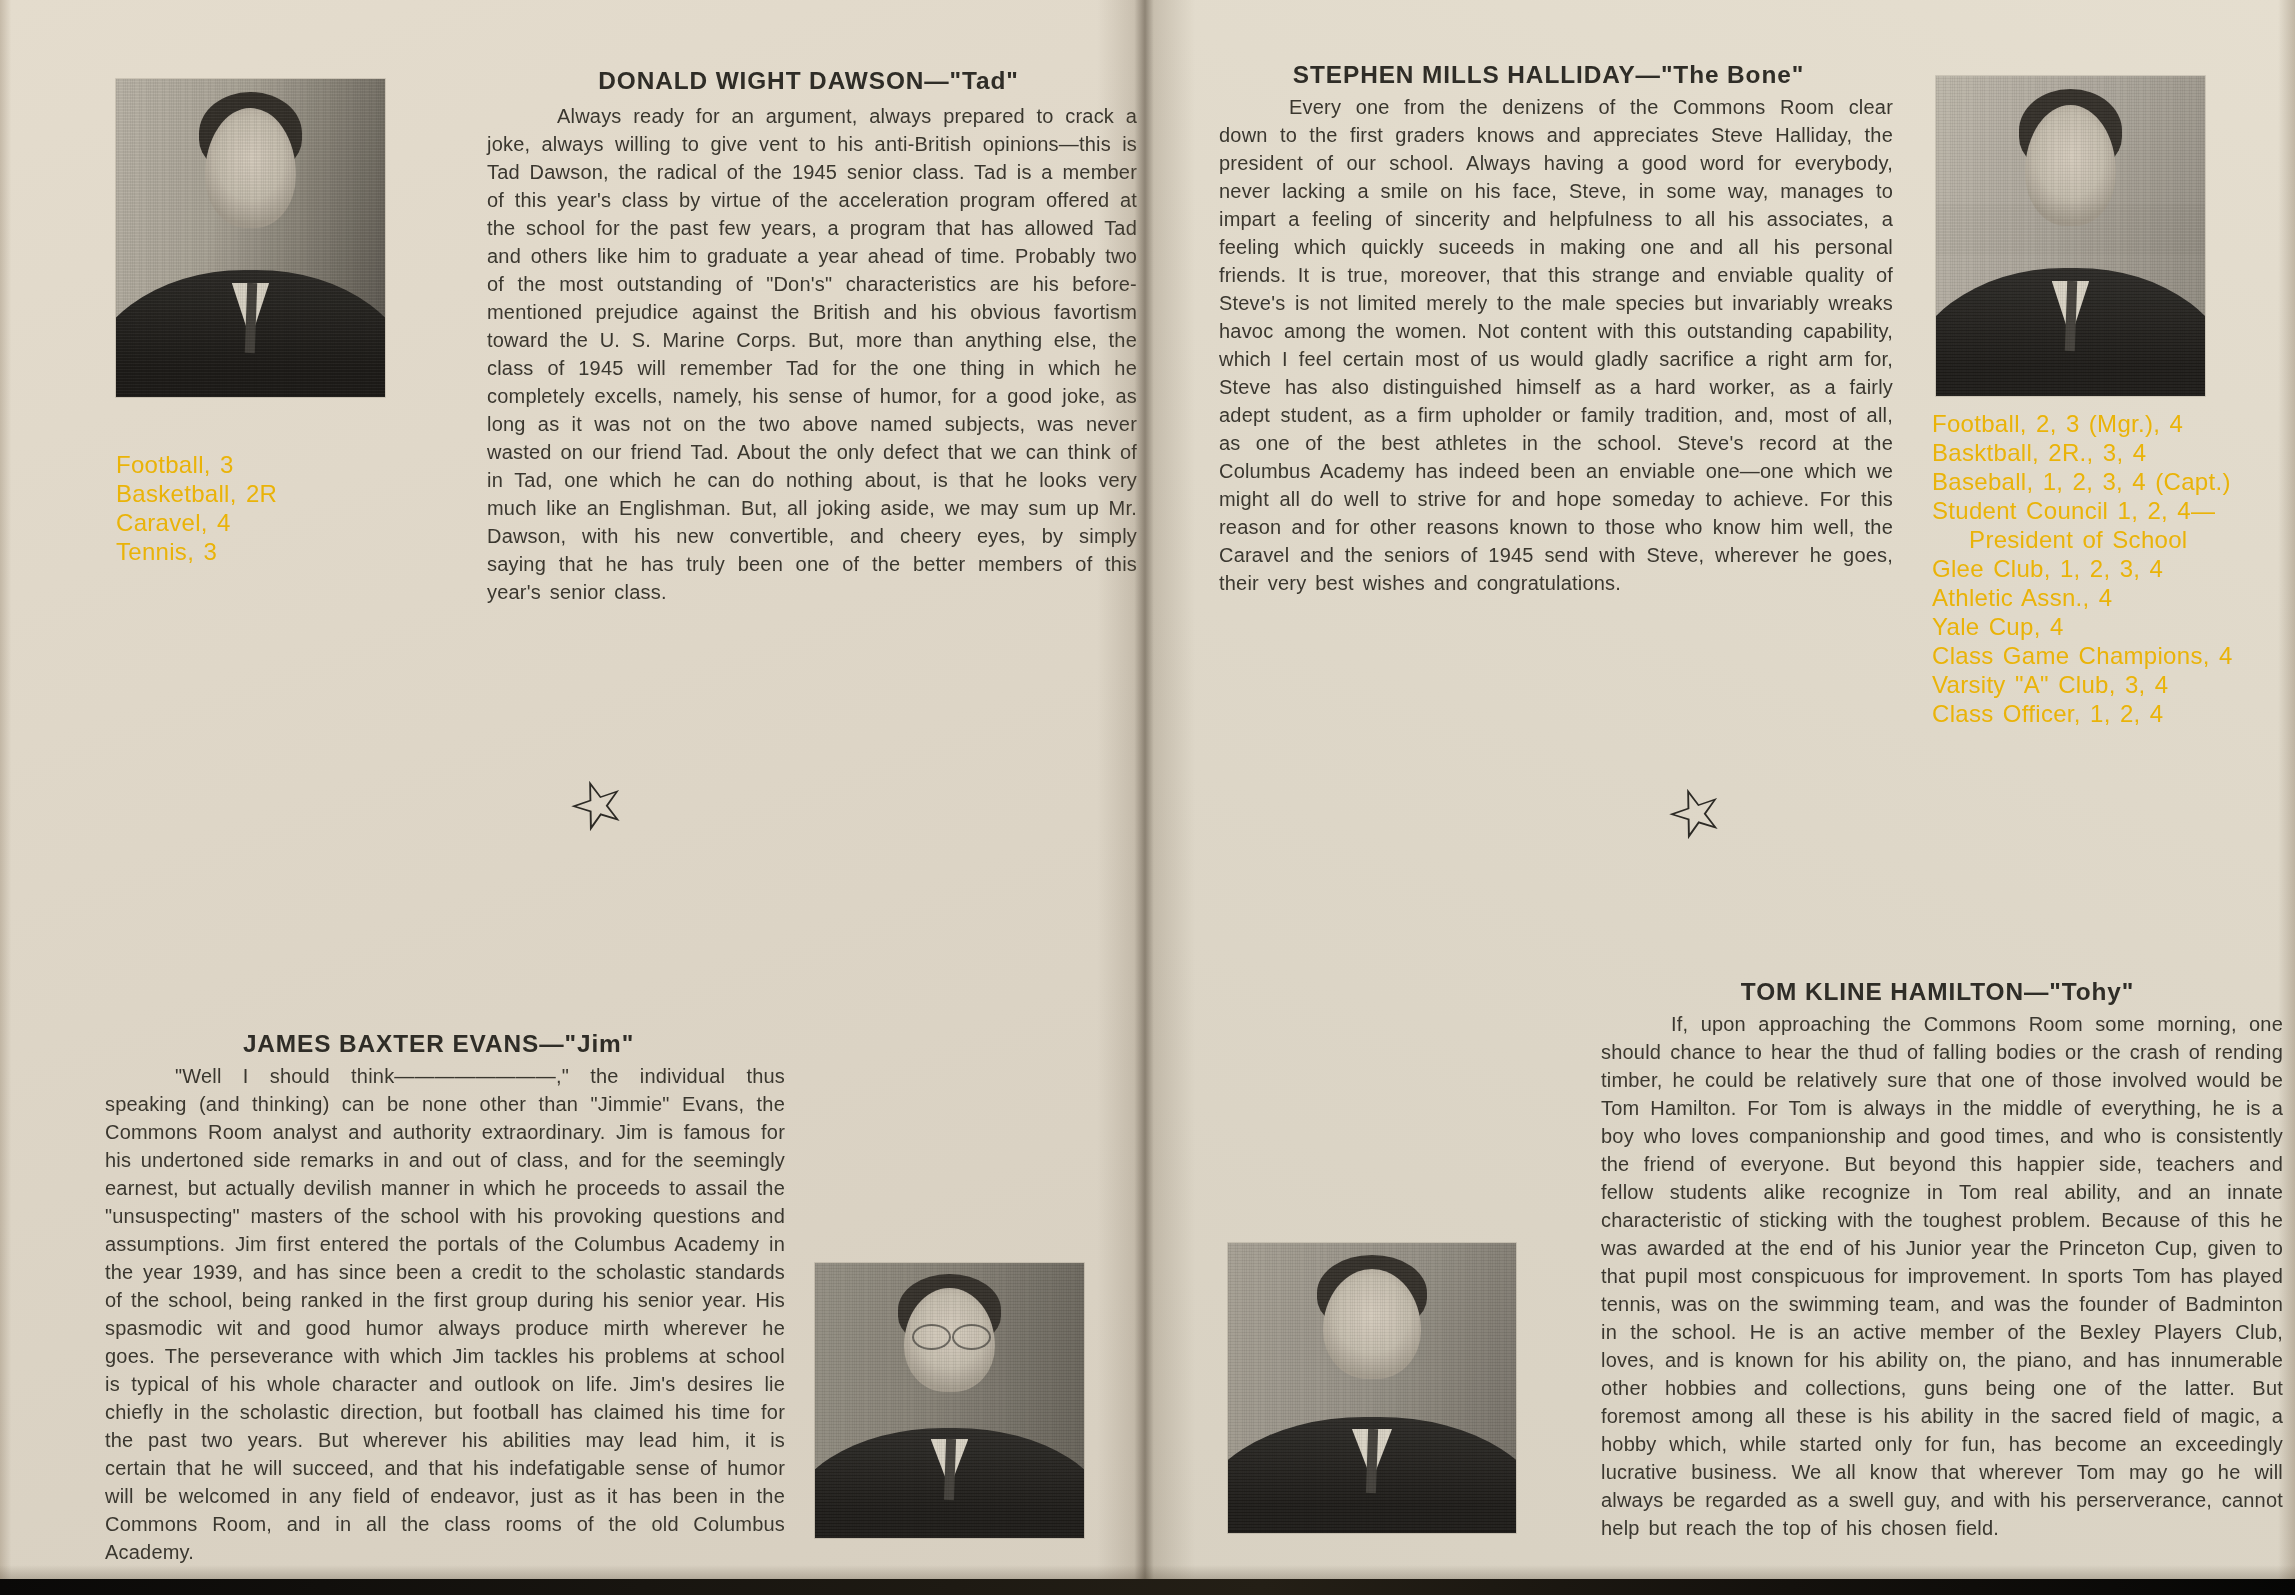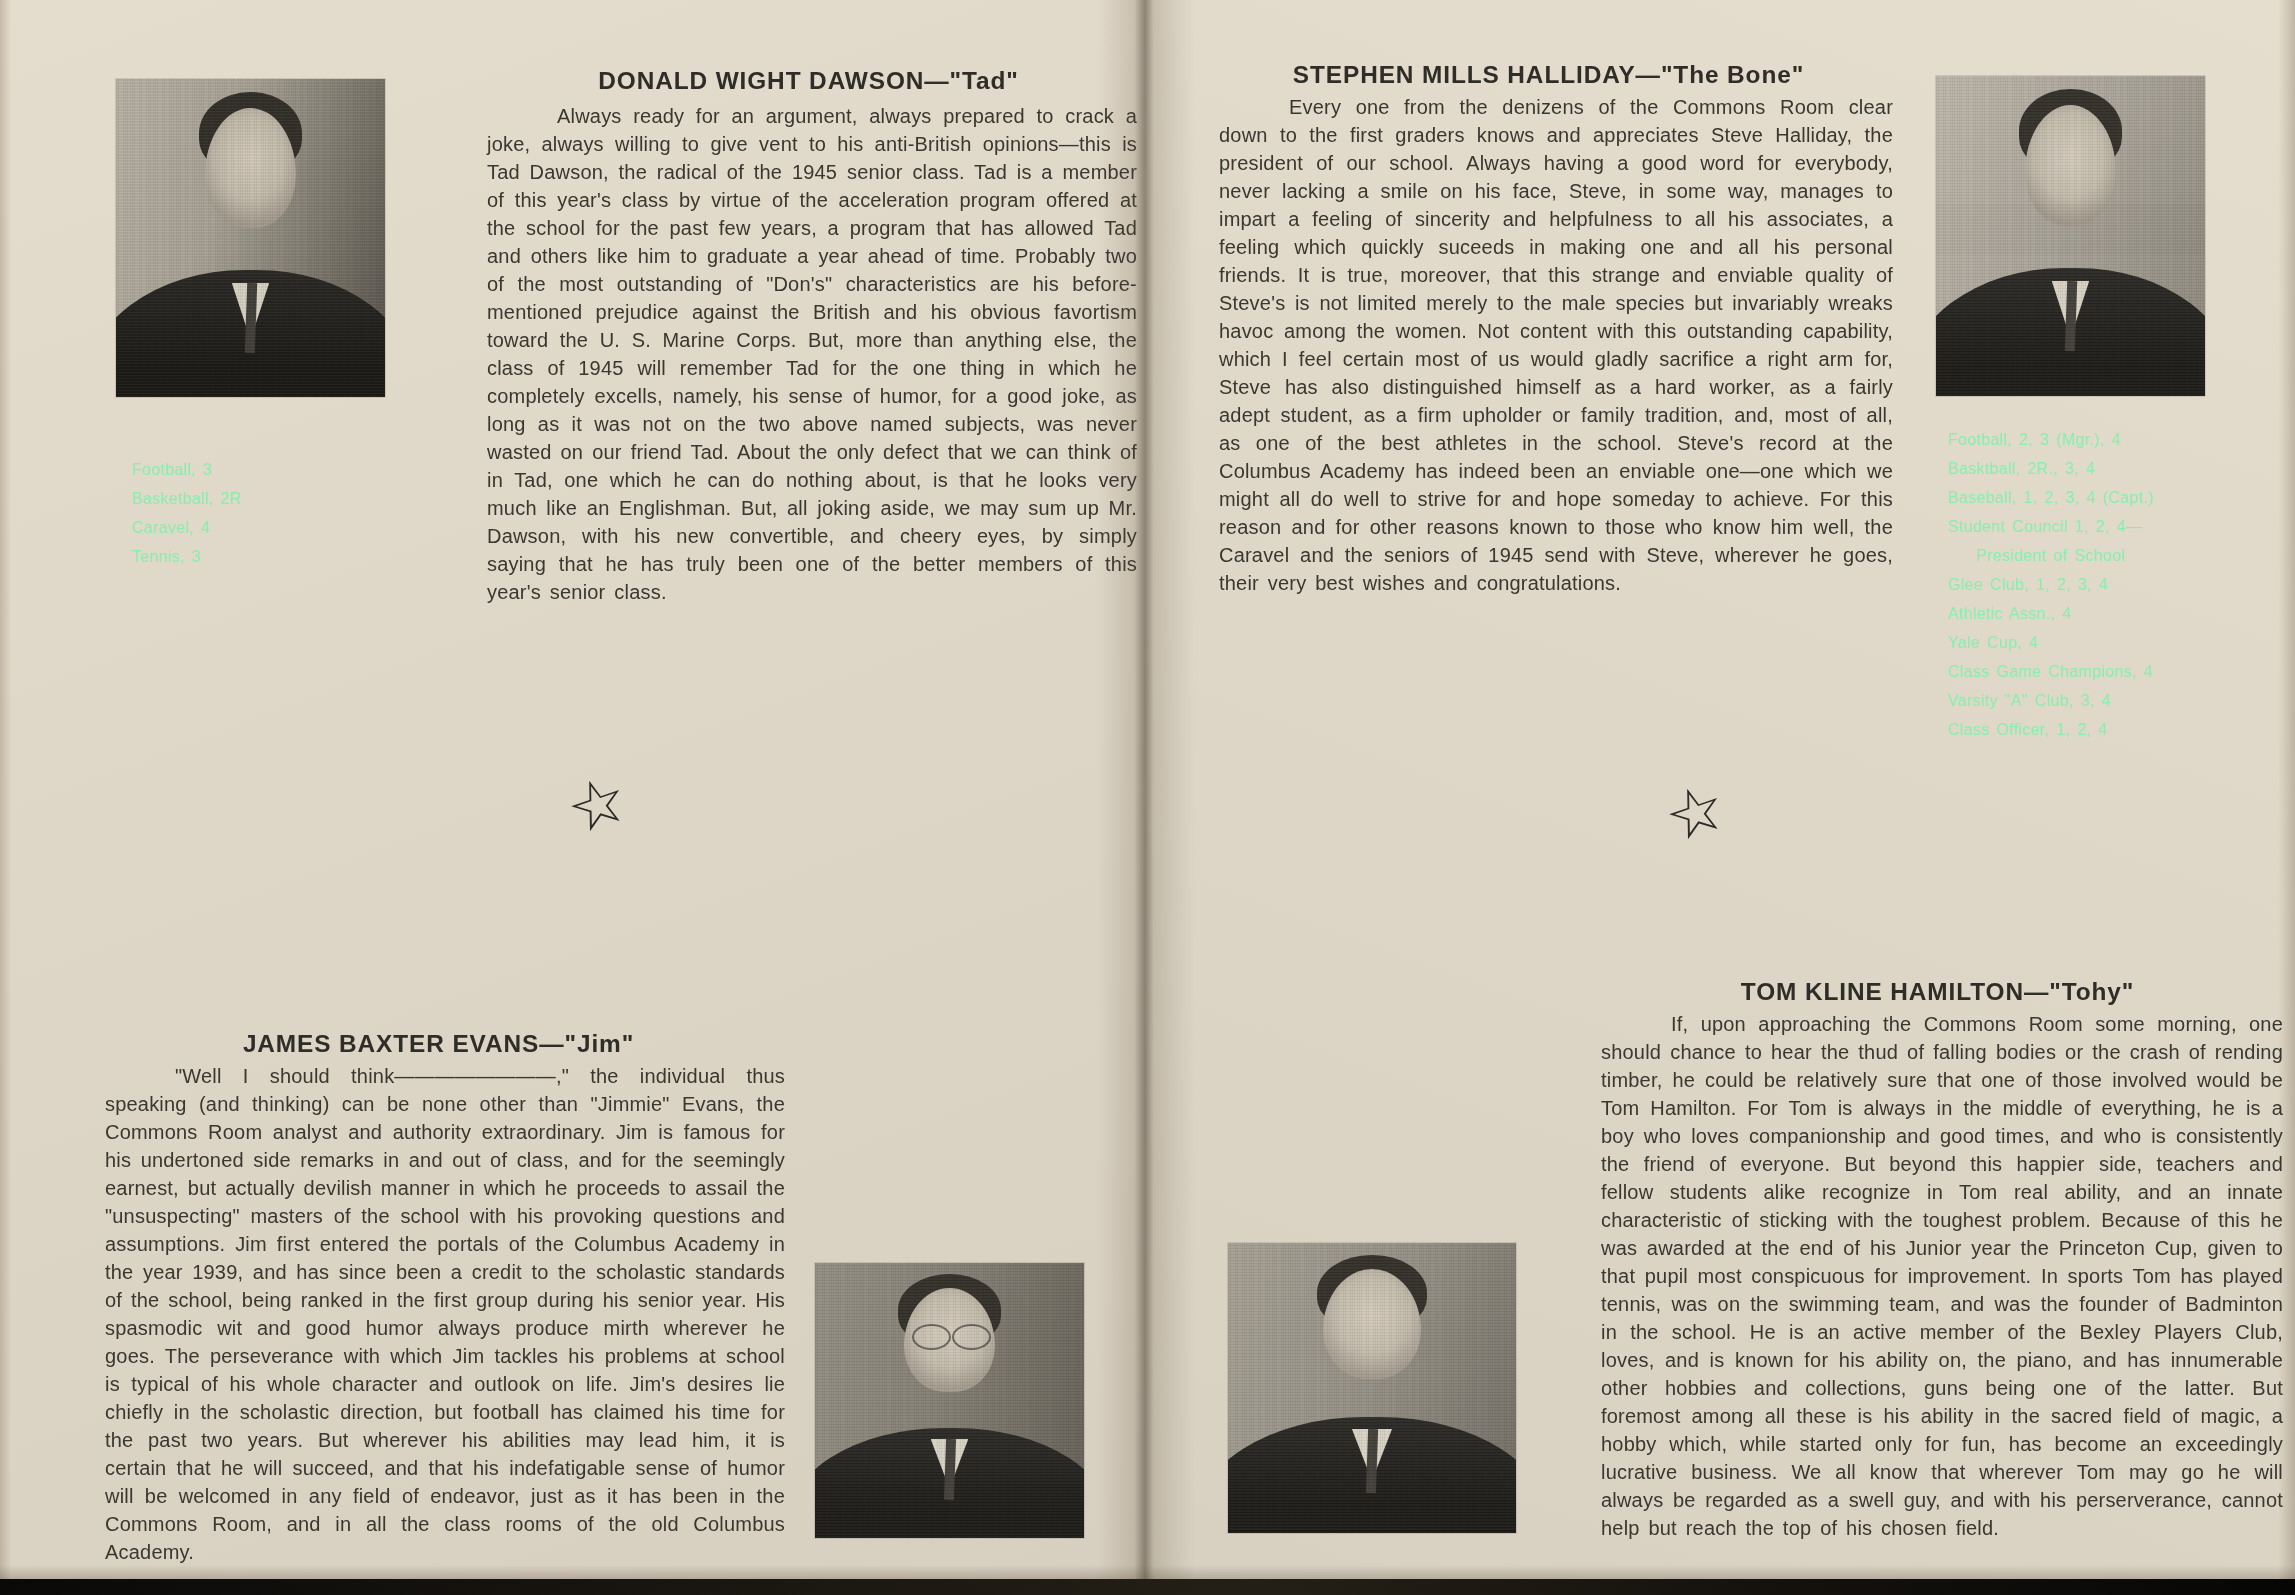--- a/index.html
+++ b/index.html
@@ -27,23 +27,23 @@
     position:absolute;margin:0;text-align:center;
     font-size:24.4px;font-weight:bold;letter-spacing:0.9px;
     color:#2f2d27;white-space:nowrap;
   }
   .bio{
     position:absolute;margin:0;text-align:justify;text-justify:inter-word;
     font-size:20px;line-height:28px;letter-spacing:0.2px;word-spacing:3.1px;
     color:#3a372f;text-indent:70px;
   }
   .activities{
-    position:absolute;margin:16px;white-space:pre-line;
-    font-size:16px;line-height:29px;letter-spacing:0.3px;word-spacing:2.3px;
-    color:#86efac;
+    position:absolute;margin:0;white-space:pre-line;
+    font-size:24px;line-height:29px;letter-spacing:0.3px;word-spacing:2.3px;
+    color:#eab308;
   }
   .star{
     position:absolute;font-family:"DejaVu Sans",sans-serif;
     font-size:66px;line-height:66px;color:#2c2a25;
     transform:rotate(-19deg);
   }
 
   
   .photo{position:absolute;overflow:hidden;box-shadow:0 0 0 0.8px rgba(58,52,40,.18);}
   .photo .backdrop{position:absolute;inset:0;}
@@ -87,21 +87,21 @@
     <div class="backdrop"></div>
     <div class="hair"></div>
     <div class="face"></div>
     <div class="torso"></div>
     <div class="shirt"></div>
     <div class="tie"></div>
     <div class="halftone"></div>
   </div>
   <h2 class="title" style="left:473px;top:67px;width:671px;">DONALD WIGHT DAWSON—"Tad"</h2>
   <p class="bio" style="left:487px;top:102px;width:650px;">Always ready for an argument, always prepared to crack a joke, always willing to give vent to his anti-British opinions—this is Tad Dawson, the radical of the 1945 senior class. Tad is a member of this year's class by virtue of the acceleration program offered at the school for the past few years, a program that has allowed Tad and others like him to graduate a year ahead of time. Probably two of the most outstanding of "Don's" characteristics are his before-mentioned prejudice against the British and his obvious favortism toward the U. S. Marine Corps. But, more than anything else, the class of 1945 will remember Tad for the one thing in which he completely excells, namely, his sense of humor, for a good joke, as long as it was not on the two above named subjects, was never wasted on our friend Tad. About the only defect that we can think of in Tad, one which he can do nothing about, is that he looks very much like an Englishman. But, all joking aside, we may sum up Mr. Dawson, with his new convertible, and cheery eyes, by simply saying that he has truly been one of the better members of this year's senior class.</p>
-  <div class="activities" style="left:116px;top:439px;">Football, 3
+  <div class="activities" style="left:116px;top:450px;">Football, 3
 Basketball, 2R
 Caravel, 4
 Tennis, 3</div>
 
   <div class="star" style="left:568px;top:772px;">☆</div>
 
   <h2 class="title" style="left:84px;top:1030px;width:709px;">JAMES BAXTER EVANS—"Jim"</h2>
   <p class="bio" style="left:105px;top:1062px;width:680px;">"Well I should think————————," the individual thus speaking (and thinking) can be none other than "Jimmie" Evans, the Commons Room analyst and authority extraordinary. Jim is famous for his undertoned side remarks in and out of class, and for the seemingly earnest, but actually devilish manner in which he proceeds to assail the "unsuspecting" masters of the school with his provoking questions and assumptions. Jim first entered the portals of the Columbus Academy in the year 1939, and has since been a credit to the scholastic standards of the school, being ranked in the first group during his senior year. His spasmodic wit and good humor always produce mirth wherever he goes. The perseverance with which Jim tackles his problems at school is typical of his whole character and outlook on life. Jim's desires lie chiefly in the scholastic direction, but football has claimed his time for the past two years. But wherever his abilities may lead him, it is certain that he will succeed, and that his indefatigable sense of humor will be welcomed in any field of endeavor, just as it has been in the Commons Room, and in all the class rooms of the old Columbus Academy.</p>
   <div class="photo p-evans" style="left:815px;top:1263px;width:269px;height:275px;">
     <div class="backdrop"></div>

